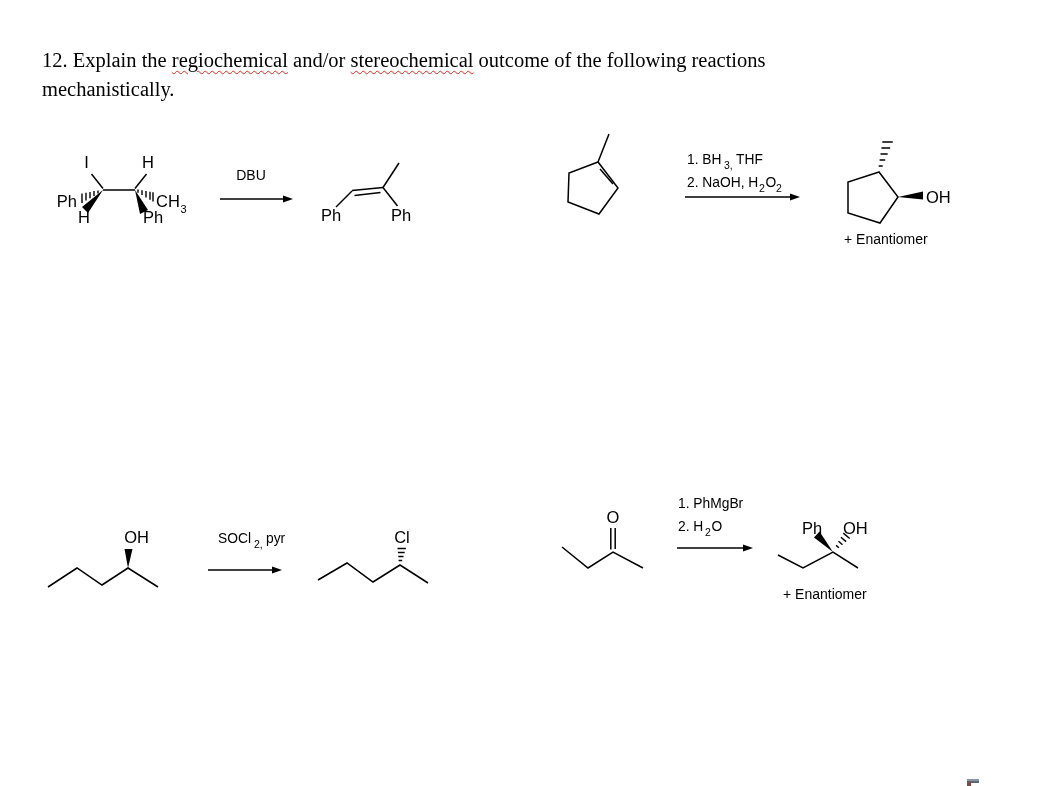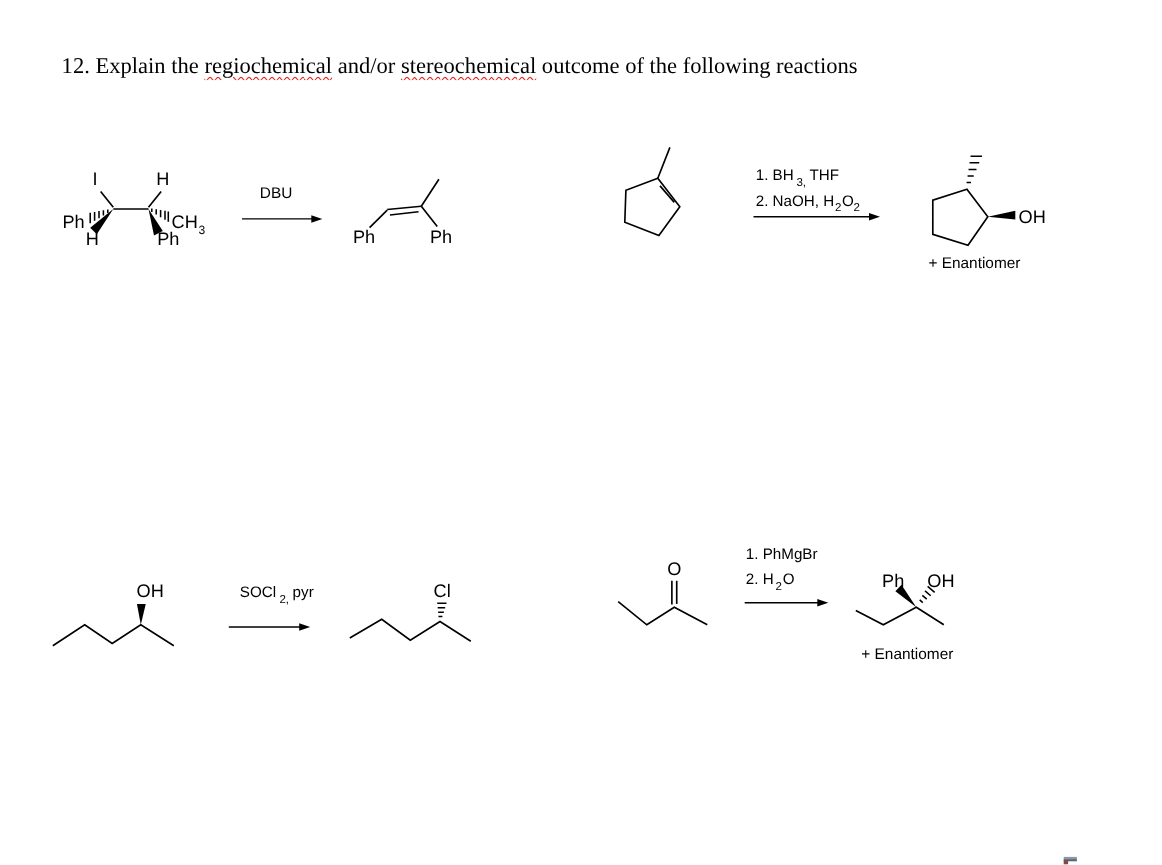--- a/index.html
+++ b/index.html
@@ -6,21 +6,21 @@
   body{
     width:1056px;height:786px;
     background:#ffffff;
     position:relative;
     overflow:hidden;
     font-family:"Liberation Sans", sans-serif;
   }
   .title{
     position:absolute;left:42px;top:46px;width:920px;
     font-family:"Liberation Serif", serif;
-    font-size:20.5px;line-height:29px;color:#000;margin-left:14px;
+    font-size:20.5px;line-height:29px;color:#000;
   }
   .misspelled{
     text-decoration-line:underline;
     text-decoration-style:wavy;
     text-decoration-color:#e02b20;
     text-decoration-thickness:1px;
     text-underline-offset:3px;
   }
   svg{position:absolute;overflow:visible;}
   svg text{
@@ -43,20 +43,21 @@
   .corner-mark{position:absolute;left:967px;top:779px;width:13px;height:7px;}
   .corner-mark .bar1{position:absolute;left:0;top:0;width:12px;height:2px;background:#8a97a8;}
   .corner-mark .bar2{position:absolute;left:0;top:2px;width:12px;height:2px;background:#5c6670;}
   .corner-mark .blk{position:absolute;left:0;top:3px;width:4px;height:4px;background:#7d4a45;}
 </style>
 </head>
 <body>
 
 <div class="title">
   <div><span>12. Explain the </span><span class="misspelled">regiochemical</span><span> and/or </span><span class="misspelled">stereochemical</span><span> outcome of the following reactions</span></div>
+  <div>mechanistically.</div>
 </div>
 
 <svg id="svg-r1" width="420" height="120" viewBox="0 0 420 120">
   <g>
     <line class="bond" x1="63" y1="60" x2="95" y2="60"></line>
     <line class="bond" x1="51.5" y1="44" x2="63" y2="58.5"></line>
     <line class="bond" x1="106.5" y1="44" x2="95" y2="58.5"></line>
     <path class="hash" d="M58 60.4 L58 63.6 M54 61.1 L54 65.9 M50 61.9 L50 68.3 M46 62.7 L46 70.6 M42 63.4 L42 73"></path>
     <polygon class="wedge" points="63,60 42,77 48,83"></polygon>
     <path class="hash" d="M98 59.6 L98 62.8 M102 60.3 L102 65.1 M106 61 L106 67.4 M110 61.7 L110 69.7 M113 62.3 L113 71.5"></path>

